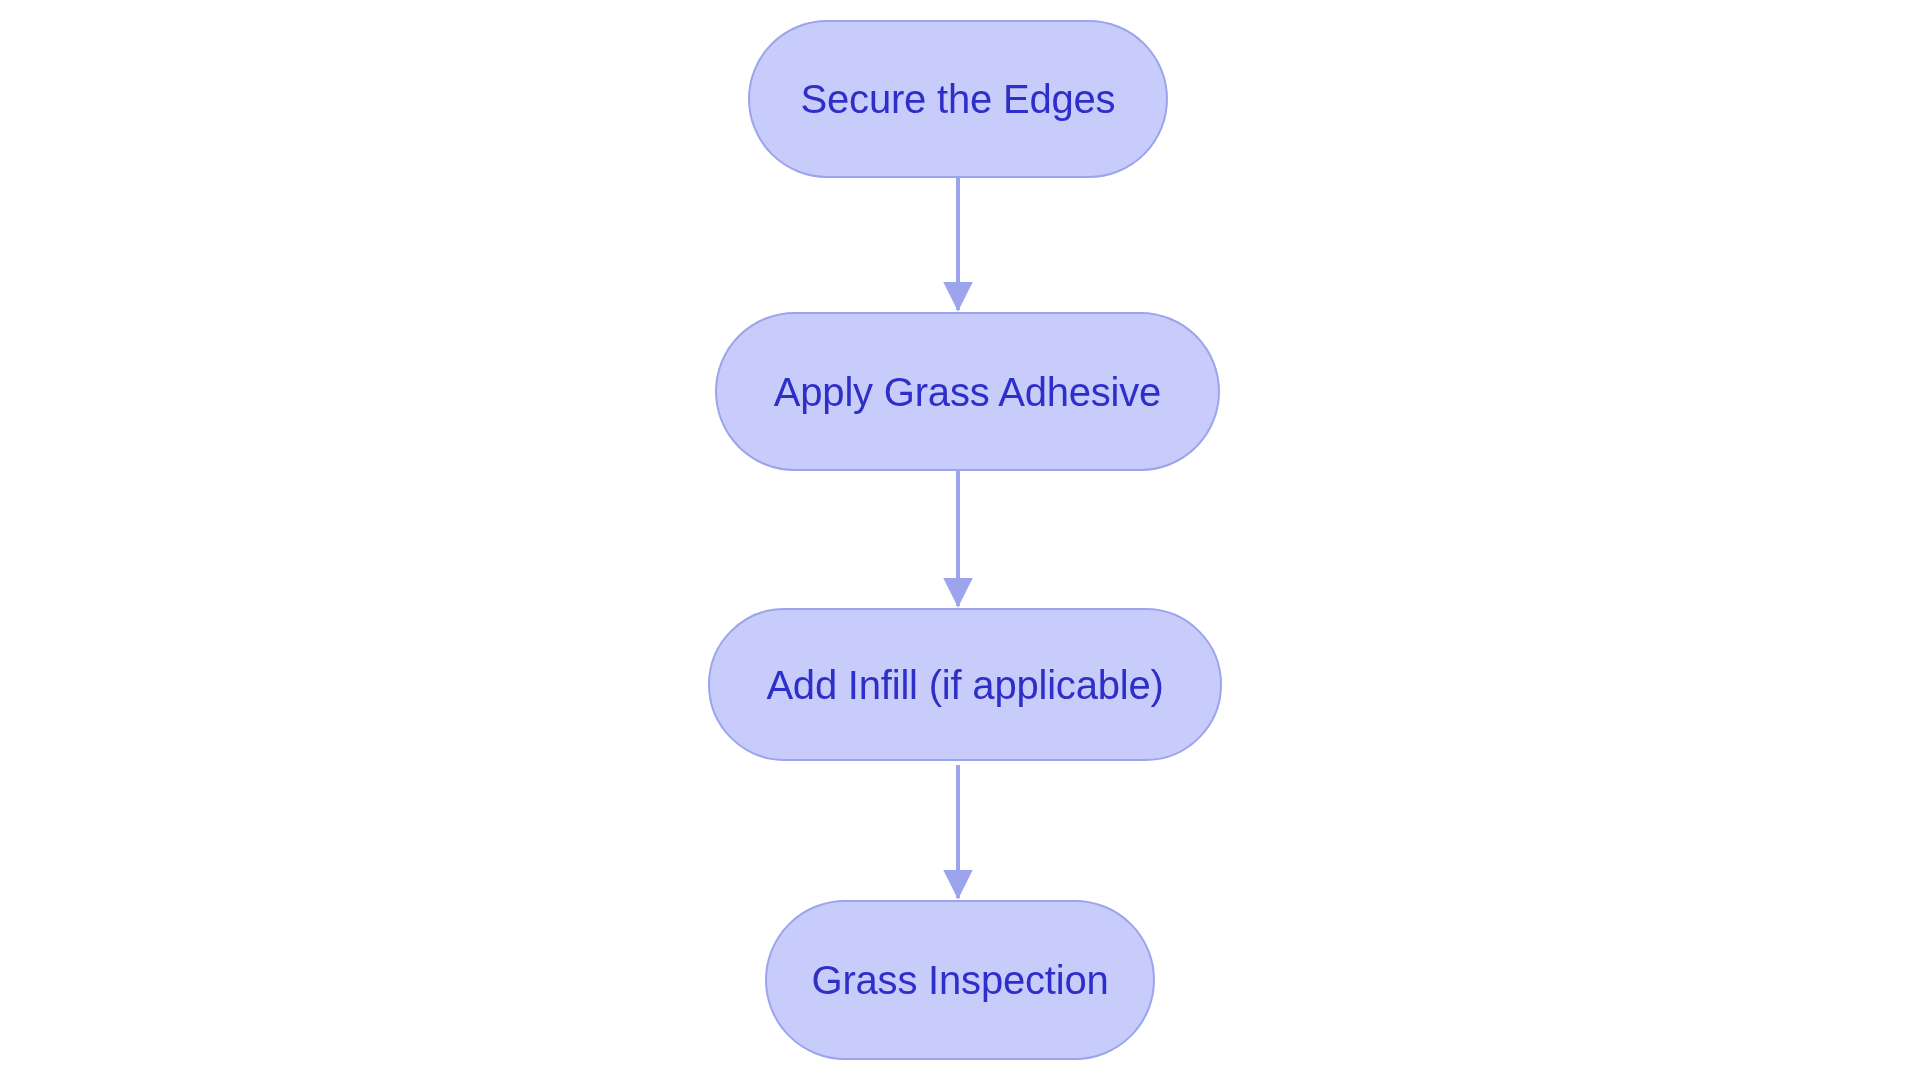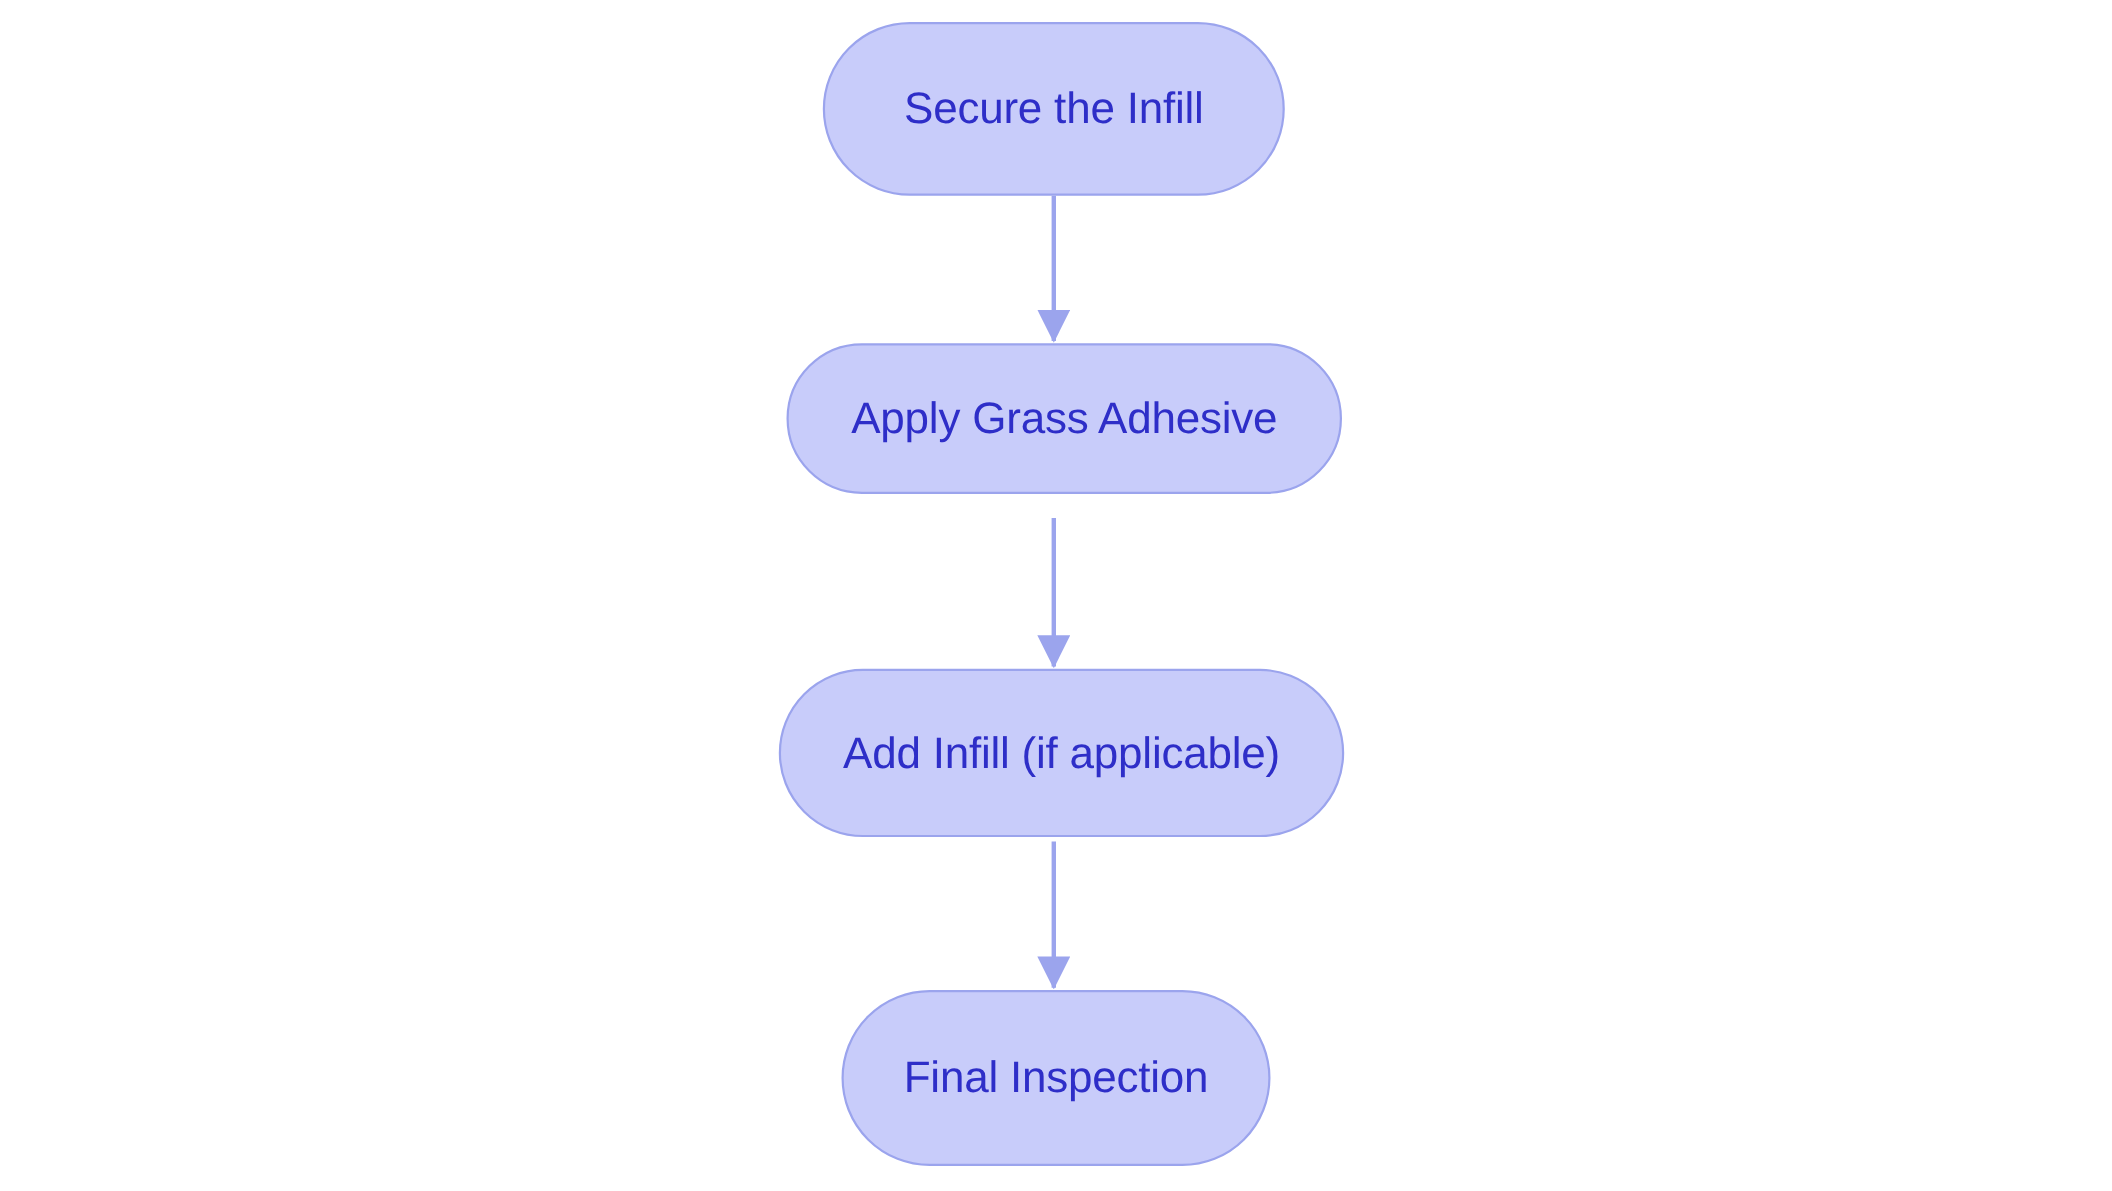--- a/index.html
+++ b/index.html
@@ -42,21 +42,21 @@
     font-size: 40px;
     font-weight: 400;
     line-height: 1.1;
     letter-spacing: -0.2px;
     color: #2e2ec8;
     white-space: nowrap;
     user-select: none;
   }
   
   #node-0 { left: 748px; top: 20px;  width: 420px; height: 158px; }
-  #node-1 { left: 715px; top: 312px; width: 505px; height: 137px; }
+  #node-1 { left: 715px; top: 312px; width: 505px; height: 159px; }
   #node-2 { left: 708px; top: 608px; width: 514px; height: 153px; }
   #node-3 { left: 765px; top: 900px; width: 390px; height: 160px; }
 </style>
 </head>
 <body>
 
 <div id="canvas">
 
   <svg id="edge-layer" width="1920" height="1083" viewBox="0 0 1920 1083" xmlns="http://www.w3.org/2000/svg">
     <defs>
@@ -72,28 +72,28 @@
     <g>
       <line x1="958" y1="471" x2="958" y2="606" stroke="#9ba4ed" stroke-width="4" marker-end="url(#arrowhead)"></line>
     </g>
 
     <g>
       <line x1="958" y1="765" x2="958" y2="898" stroke="#9ba4ed" stroke-width="4" marker-end="url(#arrowhead)"></line>
     </g>
   </svg>
 
   <div class="node" id="node-0">
-    <span class="node-label">Secure the Infill</span>
+    <span class="node-label">Secure the Edges</span>
   </div>
 
   <div class="node" id="node-1">
     <span class="node-label">Apply Grass Adhesive</span>
   </div>
 
   <div class="node" id="node-2">
     <span class="node-label">Add Infill (if applicable)</span>
   </div>
 
   <div class="node" id="node-3">
-    <span class="node-label">Final Inspection</span>
+    <span class="node-label">Grass Inspection</span>
   </div>
 
 </div>
 
 </body></html>

